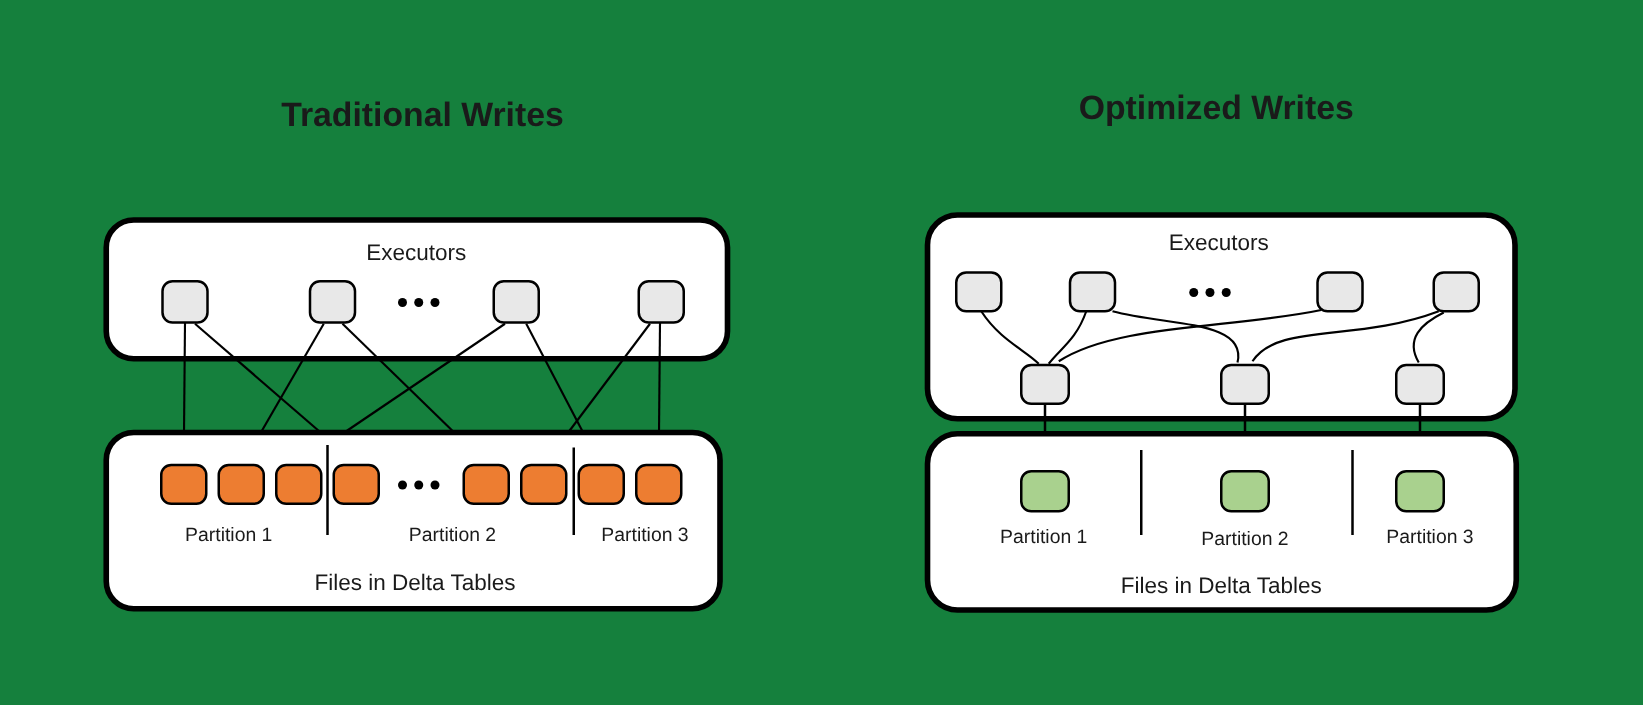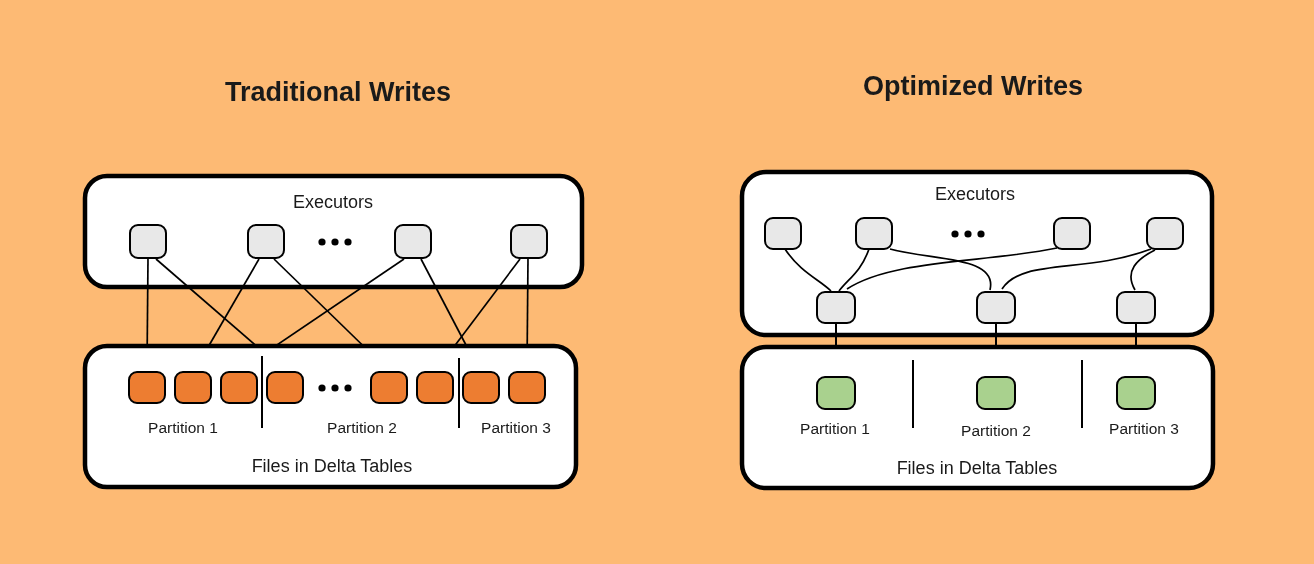--- a/index.html
+++ b/index.html
@@ -1,19 +1,19 @@
 <!DOCTYPE html>
 <html style="--line: #000000; --gray: #e8e8e8; --orange: #ed7d31; --green: #a9d18e;"><head>
 <meta charset="utf-8">
 <style>
   html,body{margin:0;padding:0;background:#ffffff;}
   .canvas{
     position:relative;
     width:1314px;height:564px;
-    background:#fdba74;
+    background:#15803d;
     font-family:"Liberation Sans", sans-serif;
     overflow:hidden;
   }
   svg text{
     font-family:"Liberation Sans", sans-serif;
     fill:#1a1a1a;
   }
   .title-text{font-size:27px;font-weight:600;}
   .box-label{font-size:18px;font-weight:400;}
   .part-label{font-size:15.5px;font-weight:400;}

